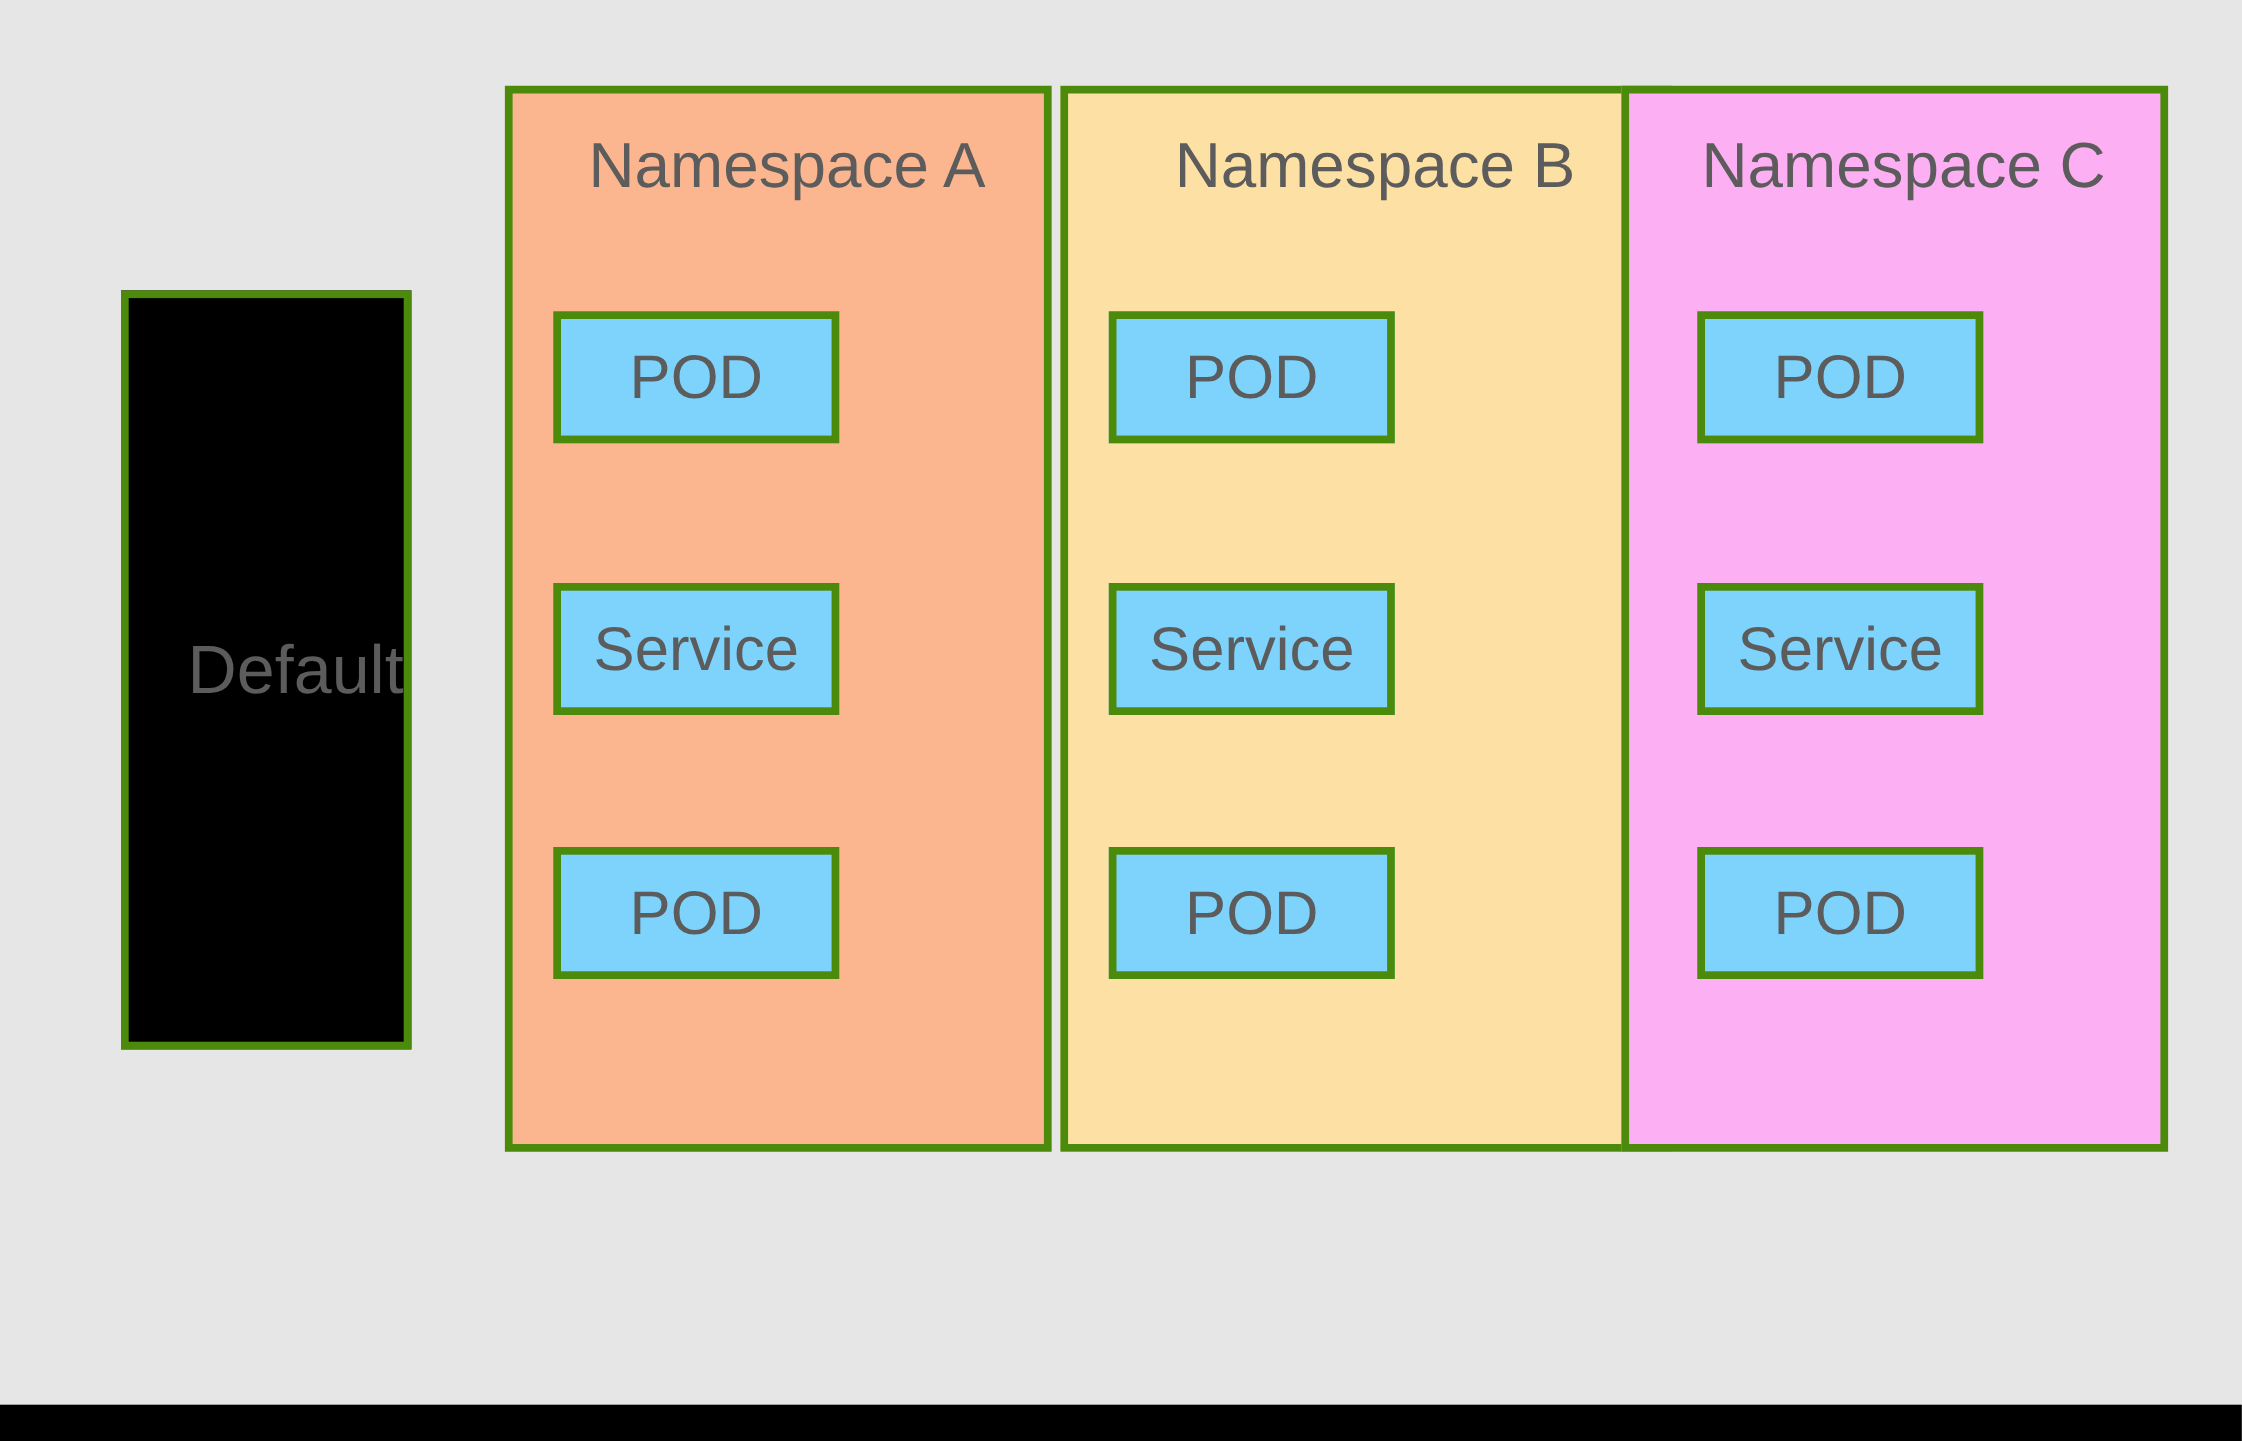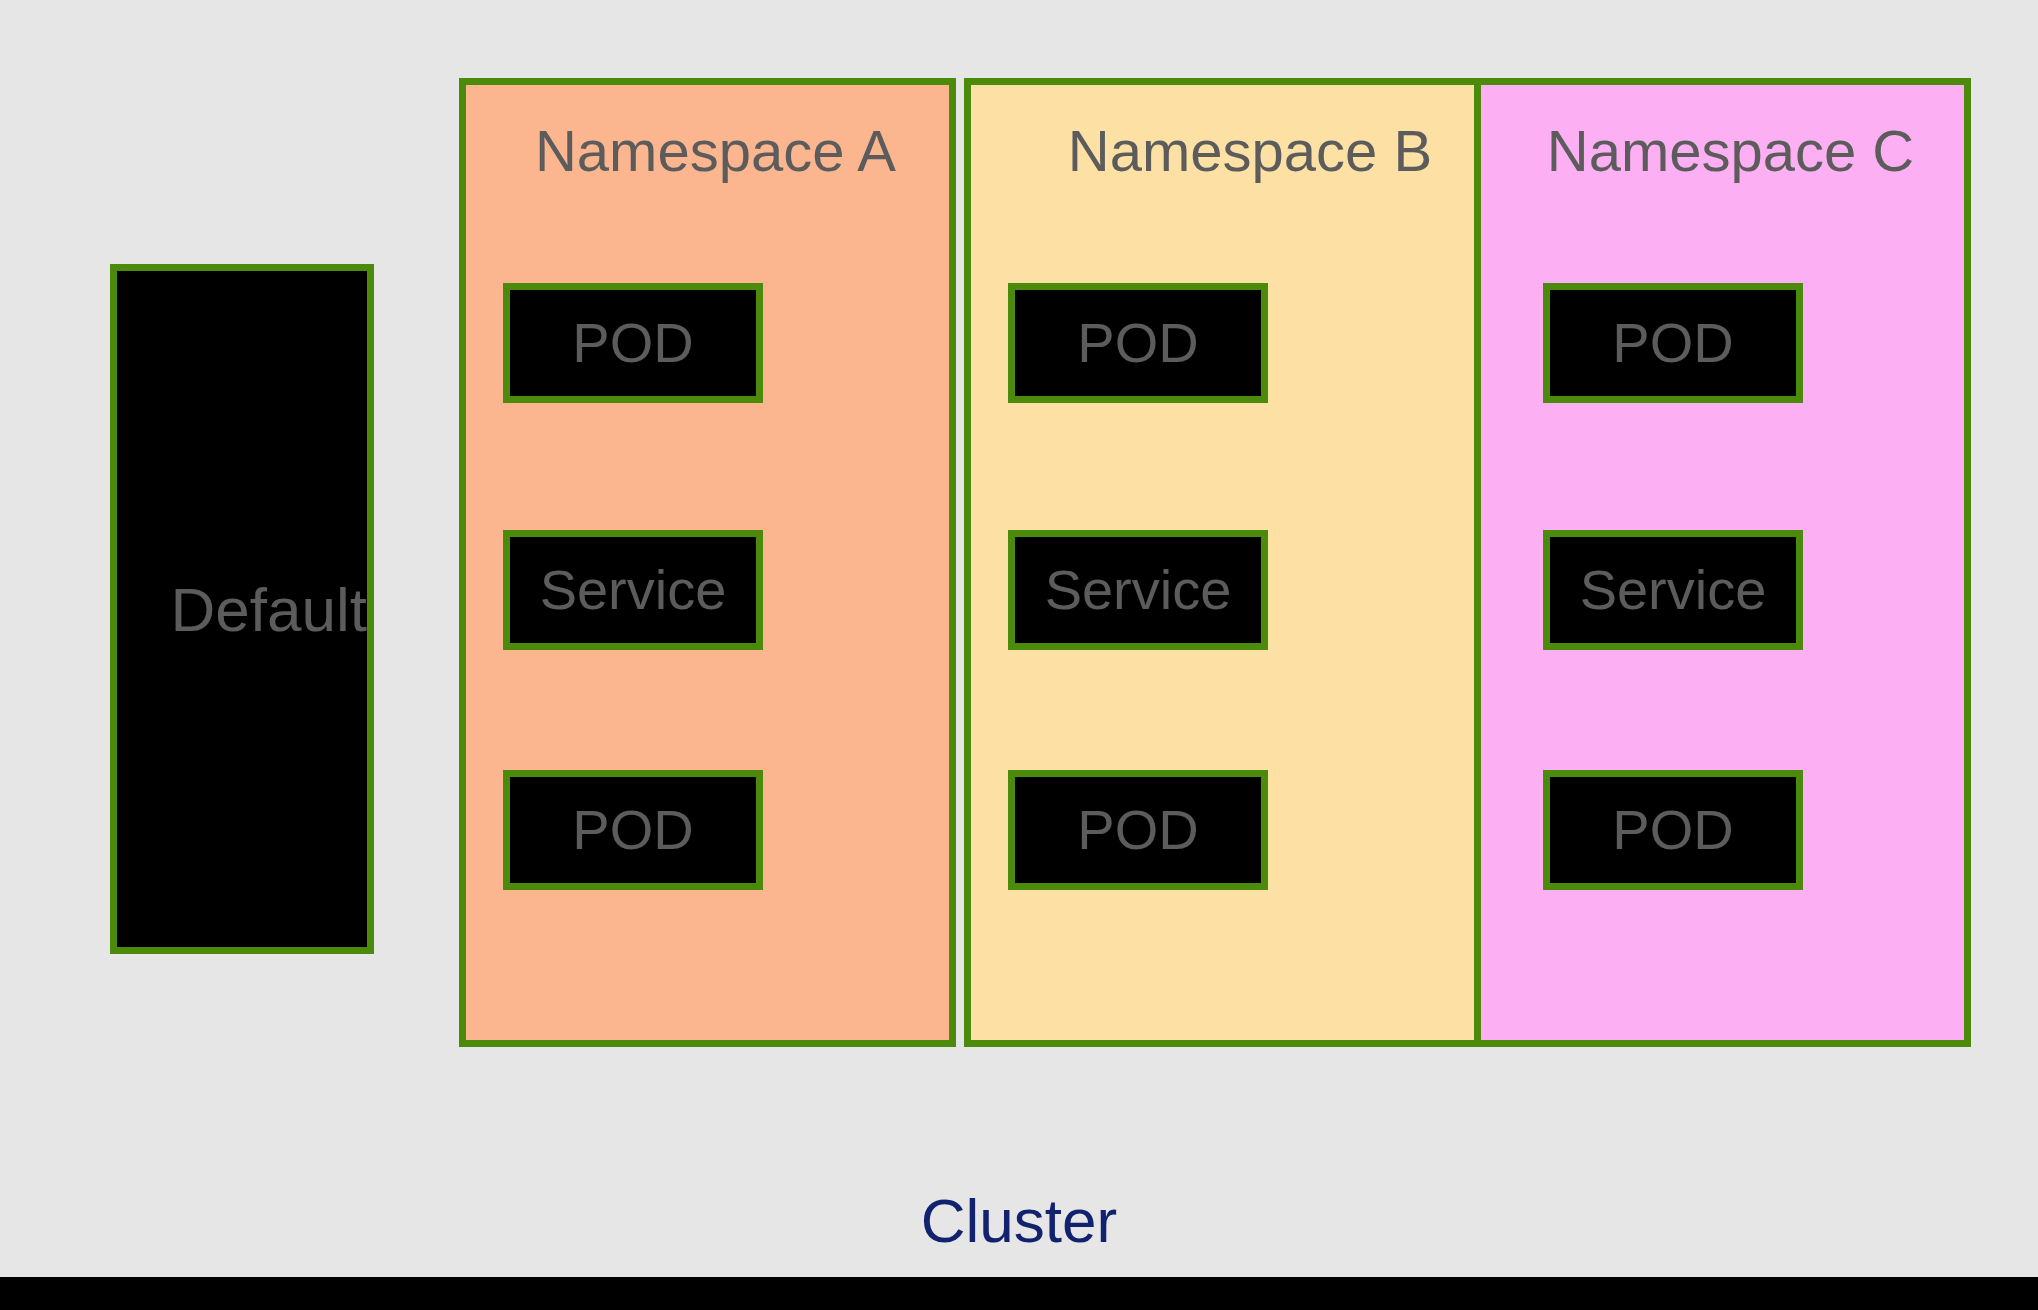--- a/index.html
+++ b/index.html
@@ -74,21 +74,21 @@
     color: #5C5C5C;
     font-weight: 400;
     white-space: nowrap;
     padding-left: 16px;
   }
 
   
   .resource {
     position: absolute;
     box-sizing: border-box;
-    background: #000000;
+    background: #7dd3fc;
     border-width: 7px;
     border-style: solid;
     border-color: #4C8A0C;
     display: flex;
     align-items: center;
     justify-content: center;
   }
   .resource span {
     font-size: 56px;
     color: #5C5C5C;
@@ -182,17 +182,16 @@
 
     <div class="resource row-service slot-service">
       <span>Service</span>
     </div>
 
     <div class="resource row-pod-bottom slot-pod">
       <span>POD</span>
     </div>
   </div>
 
-  <div class="cluster-label">Cluster</div>
 
   <div class="bottom-bar"></div>
 
 </div>
 
 </body></html>

